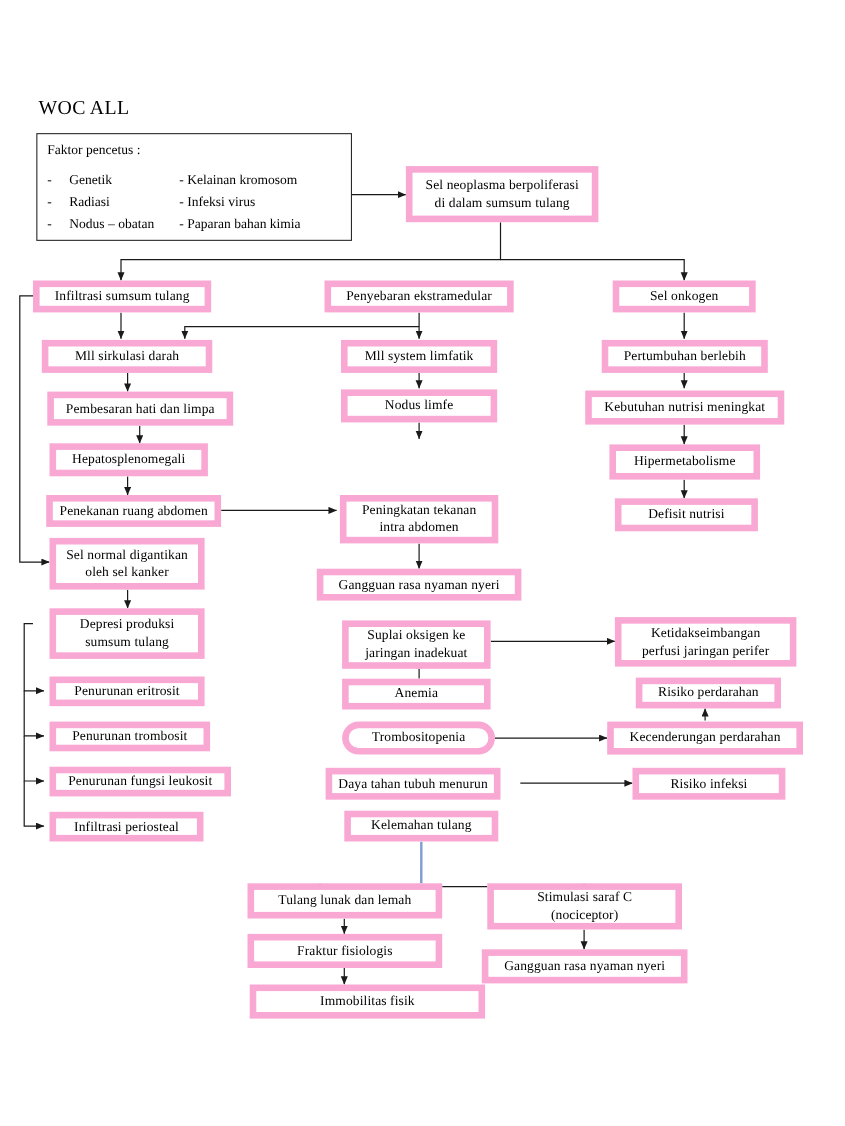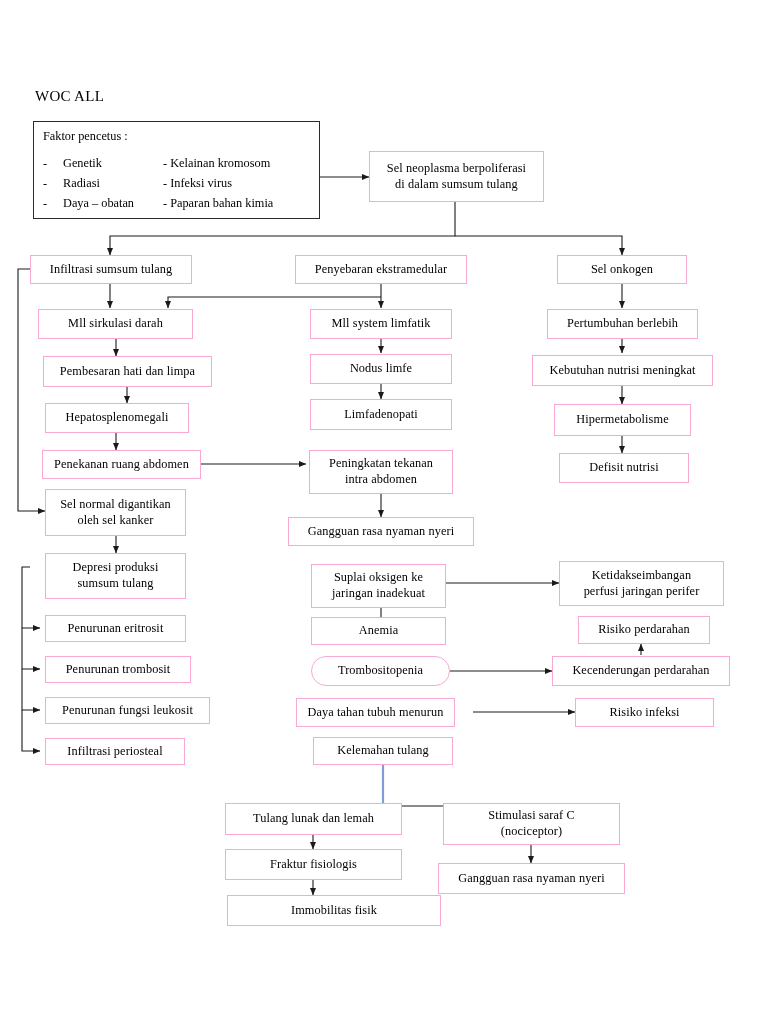--- a/index.html
+++ b/index.html
@@ -10,34 +10,34 @@
     color:#000000;
   }
   #canvas{position:absolute;left:0;top:0;width:768px;height:1024px;}
 
   #wires{position:absolute;left:0;top:0;width:768px;height:1024px;pointer-events:none;}
 
   .node{
     position:absolute;
     box-sizing:border-box;
     background:#ffffff;
-    border:1px solid #f9a8d4;
+    border:6px solid #f9a8d4;
     display:flex;align-items:center;justify-content:center;
     text-align:center;
     font-size:12.3px;
     line-height:1.28;
     letter-spacing:.1px;
     padding:2px 4px;
     z-index:2;
   }
   .node span{display:block;white-space:pre-line;}
 
   #page-title{
     position:absolute;left:35px;top:88px;
-    font-size:15px;letter-spacing:.3px;
+    font-size:18px;letter-spacing:.3px;
     z-index:3;
   }
 
   
   #factors{
     position:absolute;left:33px;top:121px;width:287px;height:98px;
     box-sizing:border-box;background:#fff;border:1px solid #2a2a2a;
     z-index:2;
   }
   #factors .fx-head{
@@ -135,21 +135,21 @@
         <span class="fx-a">Genetik</span>
         <span class="fx-b">- Kelainan kromosom</span>
       </div>
       <div class="fx-row">
         <span class="fx-dash">-</span>
         <span class="fx-a">Radiasi</span>
         <span class="fx-b">- Infeksi virus</span>
       </div>
       <div class="fx-row">
         <span class="fx-dash">-</span>
-        <span class="fx-a">Daya – obatan</span>
+        <span class="fx-a">Nodus – obatan</span>
         <span class="fx-b">- Paparan bahan kimia</span>
       </div>
     </div>
   </div>
 
   <div class="node" style="left:369px;top:151px;width:175px;height:51px;">
       <span>Sel neoplasma berpoliferasi
 di dalam sumsum tulang</span>
     </div>
 
@@ -179,23 +179,20 @@
   <div class="node" style="left:310px;top:354px;width:142px;height:30px;">
       <span>Nodus limfe</span>
     </div>
   <div class="node" style="left:532px;top:355px;width:181px;height:31px;">
       <span>Kebutuhan nutrisi meningkat</span>
     </div>
 
   <div class="node" style="left:45px;top:403px;width:144px;height:30px;">
       <span>Hepatosplenomegali</span>
     </div>
-  <div class="node" style="left:310px;top:399px;width:142px;height:31px;">
-      <span>Limfadenopati</span>
-    </div>
   <div class="node" style="left:554px;top:404px;width:137px;height:32px;">
       <span>Hipermetabolisme</span>
     </div>
 
   <div class="node" style="left:42px;top:450px;width:159px;height:29px;">
       <span>Penekanan ruang abdomen</span>
     </div>
   <div class="node" style="left:309px;top:450px;width:144px;height:44px;">
       <span>Peningkatan tekanan
 intra abdomen</span>

